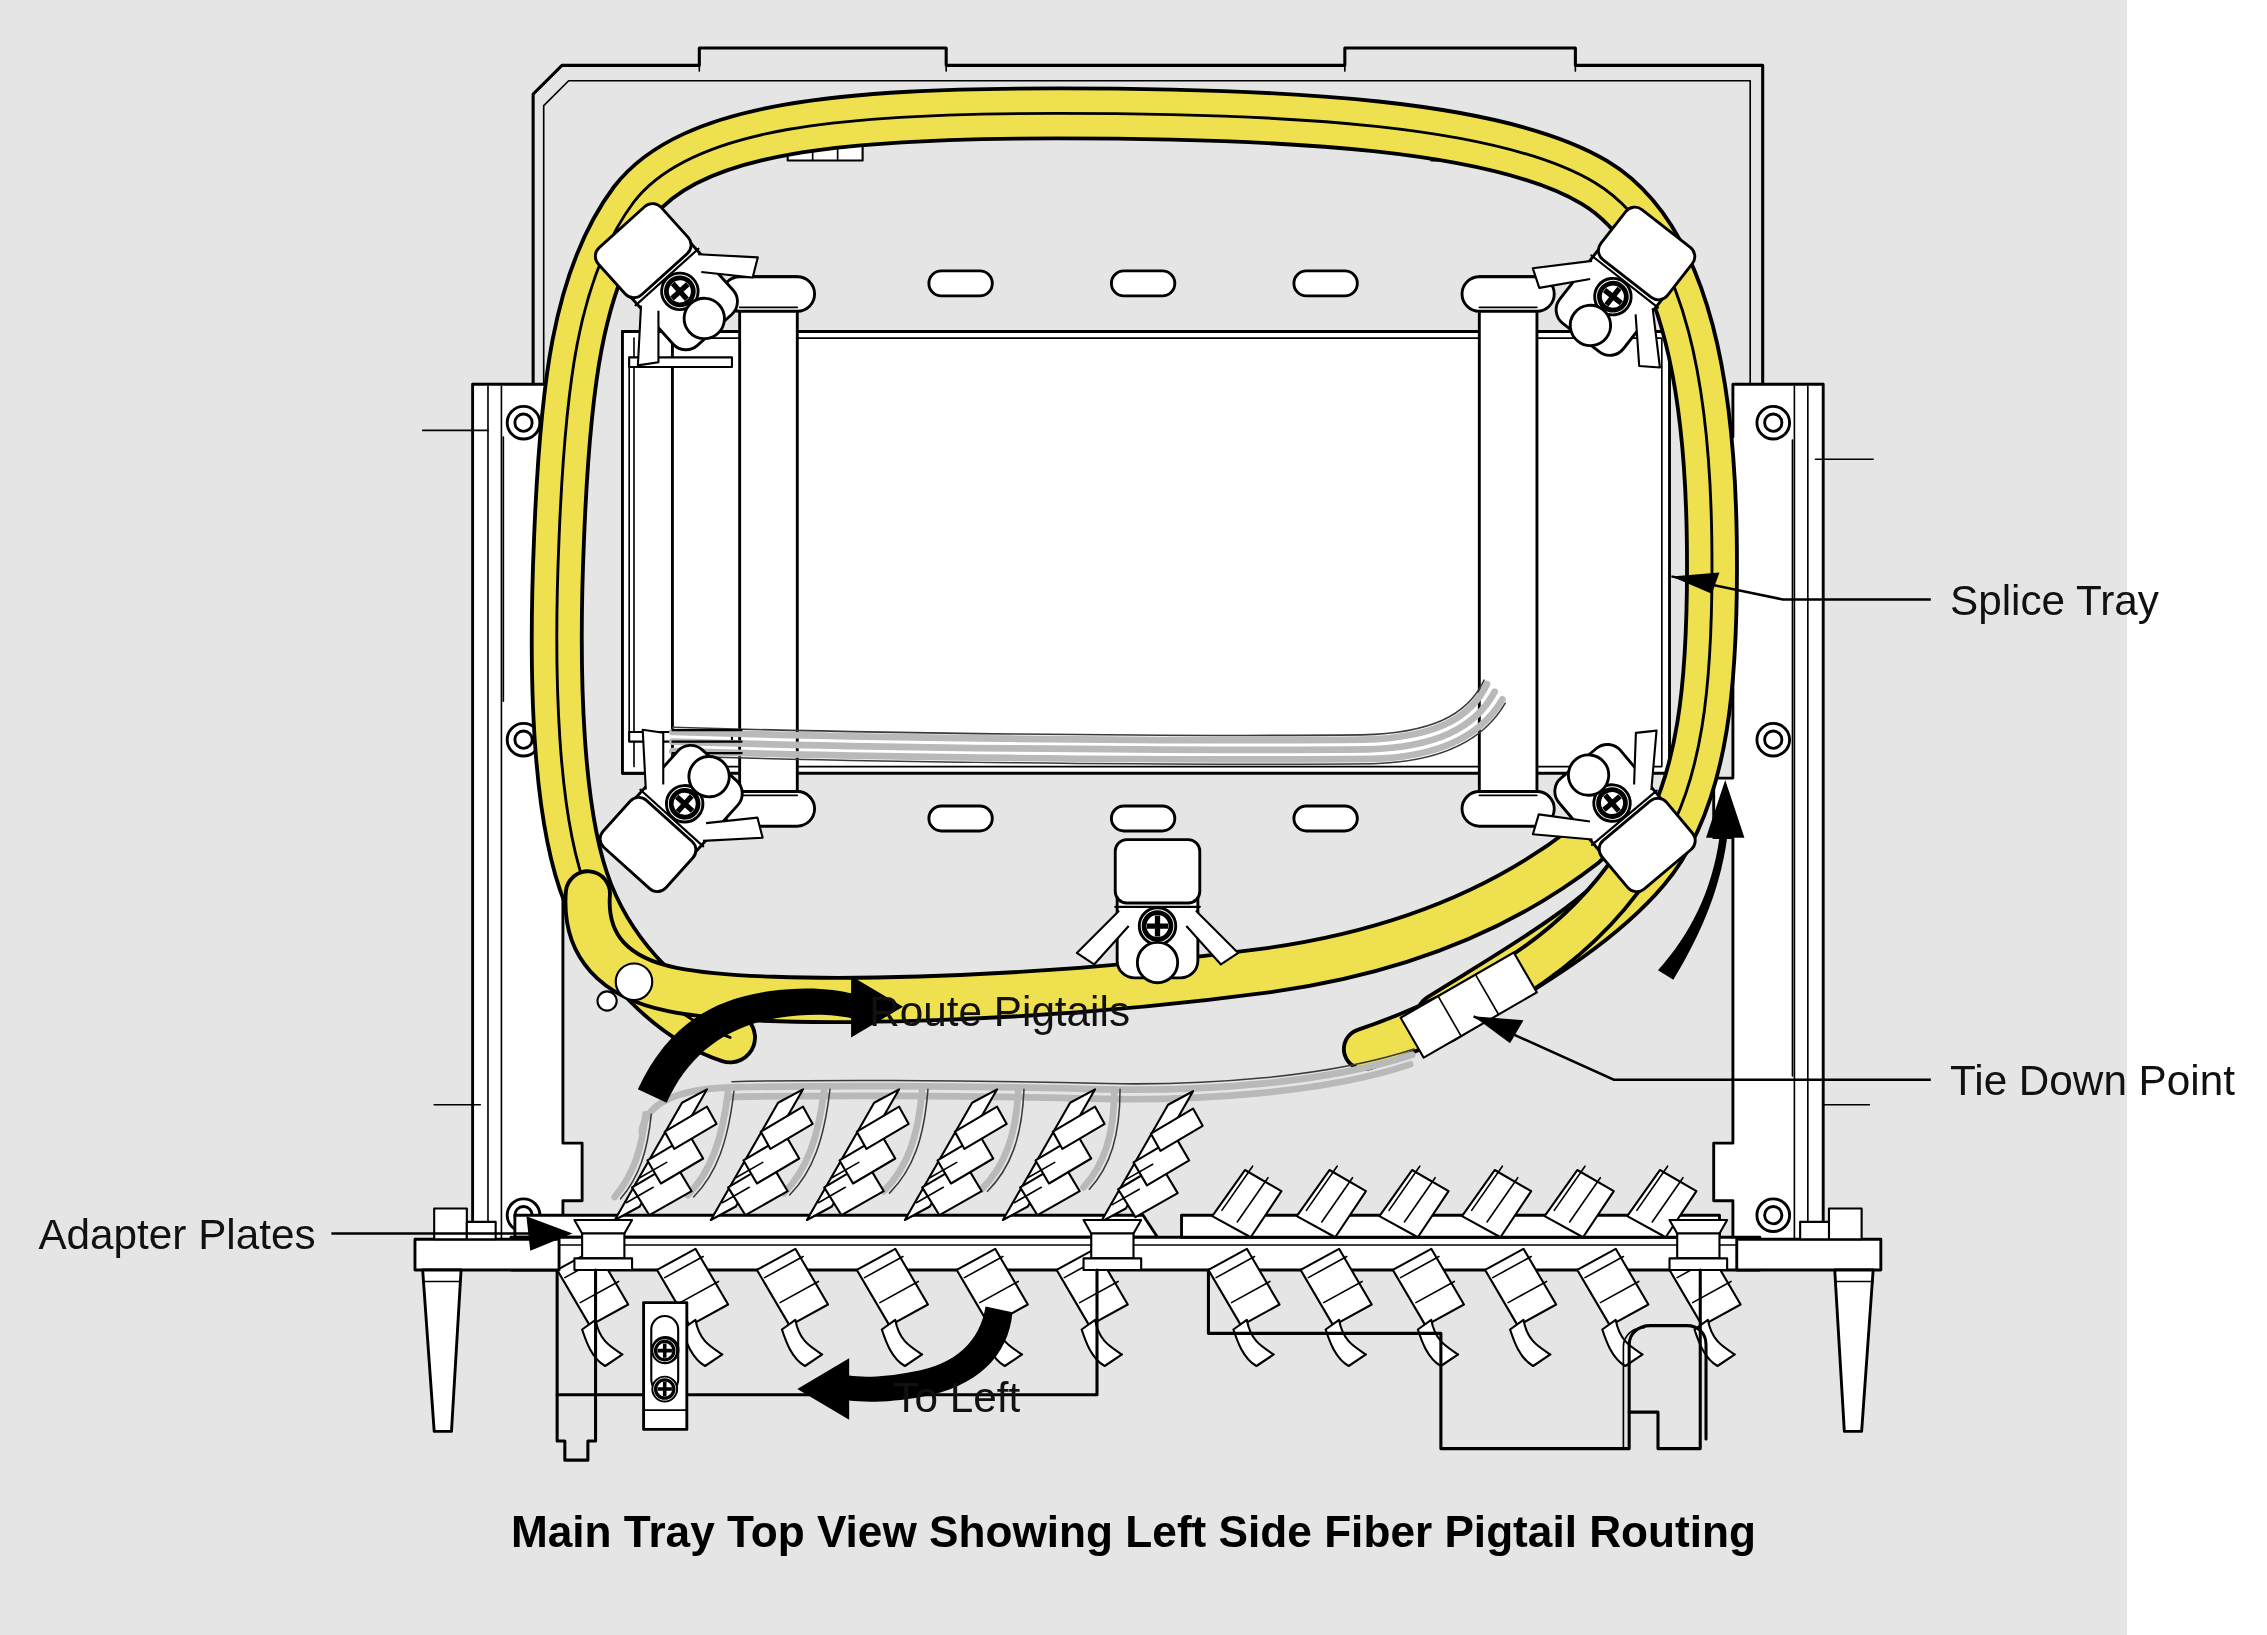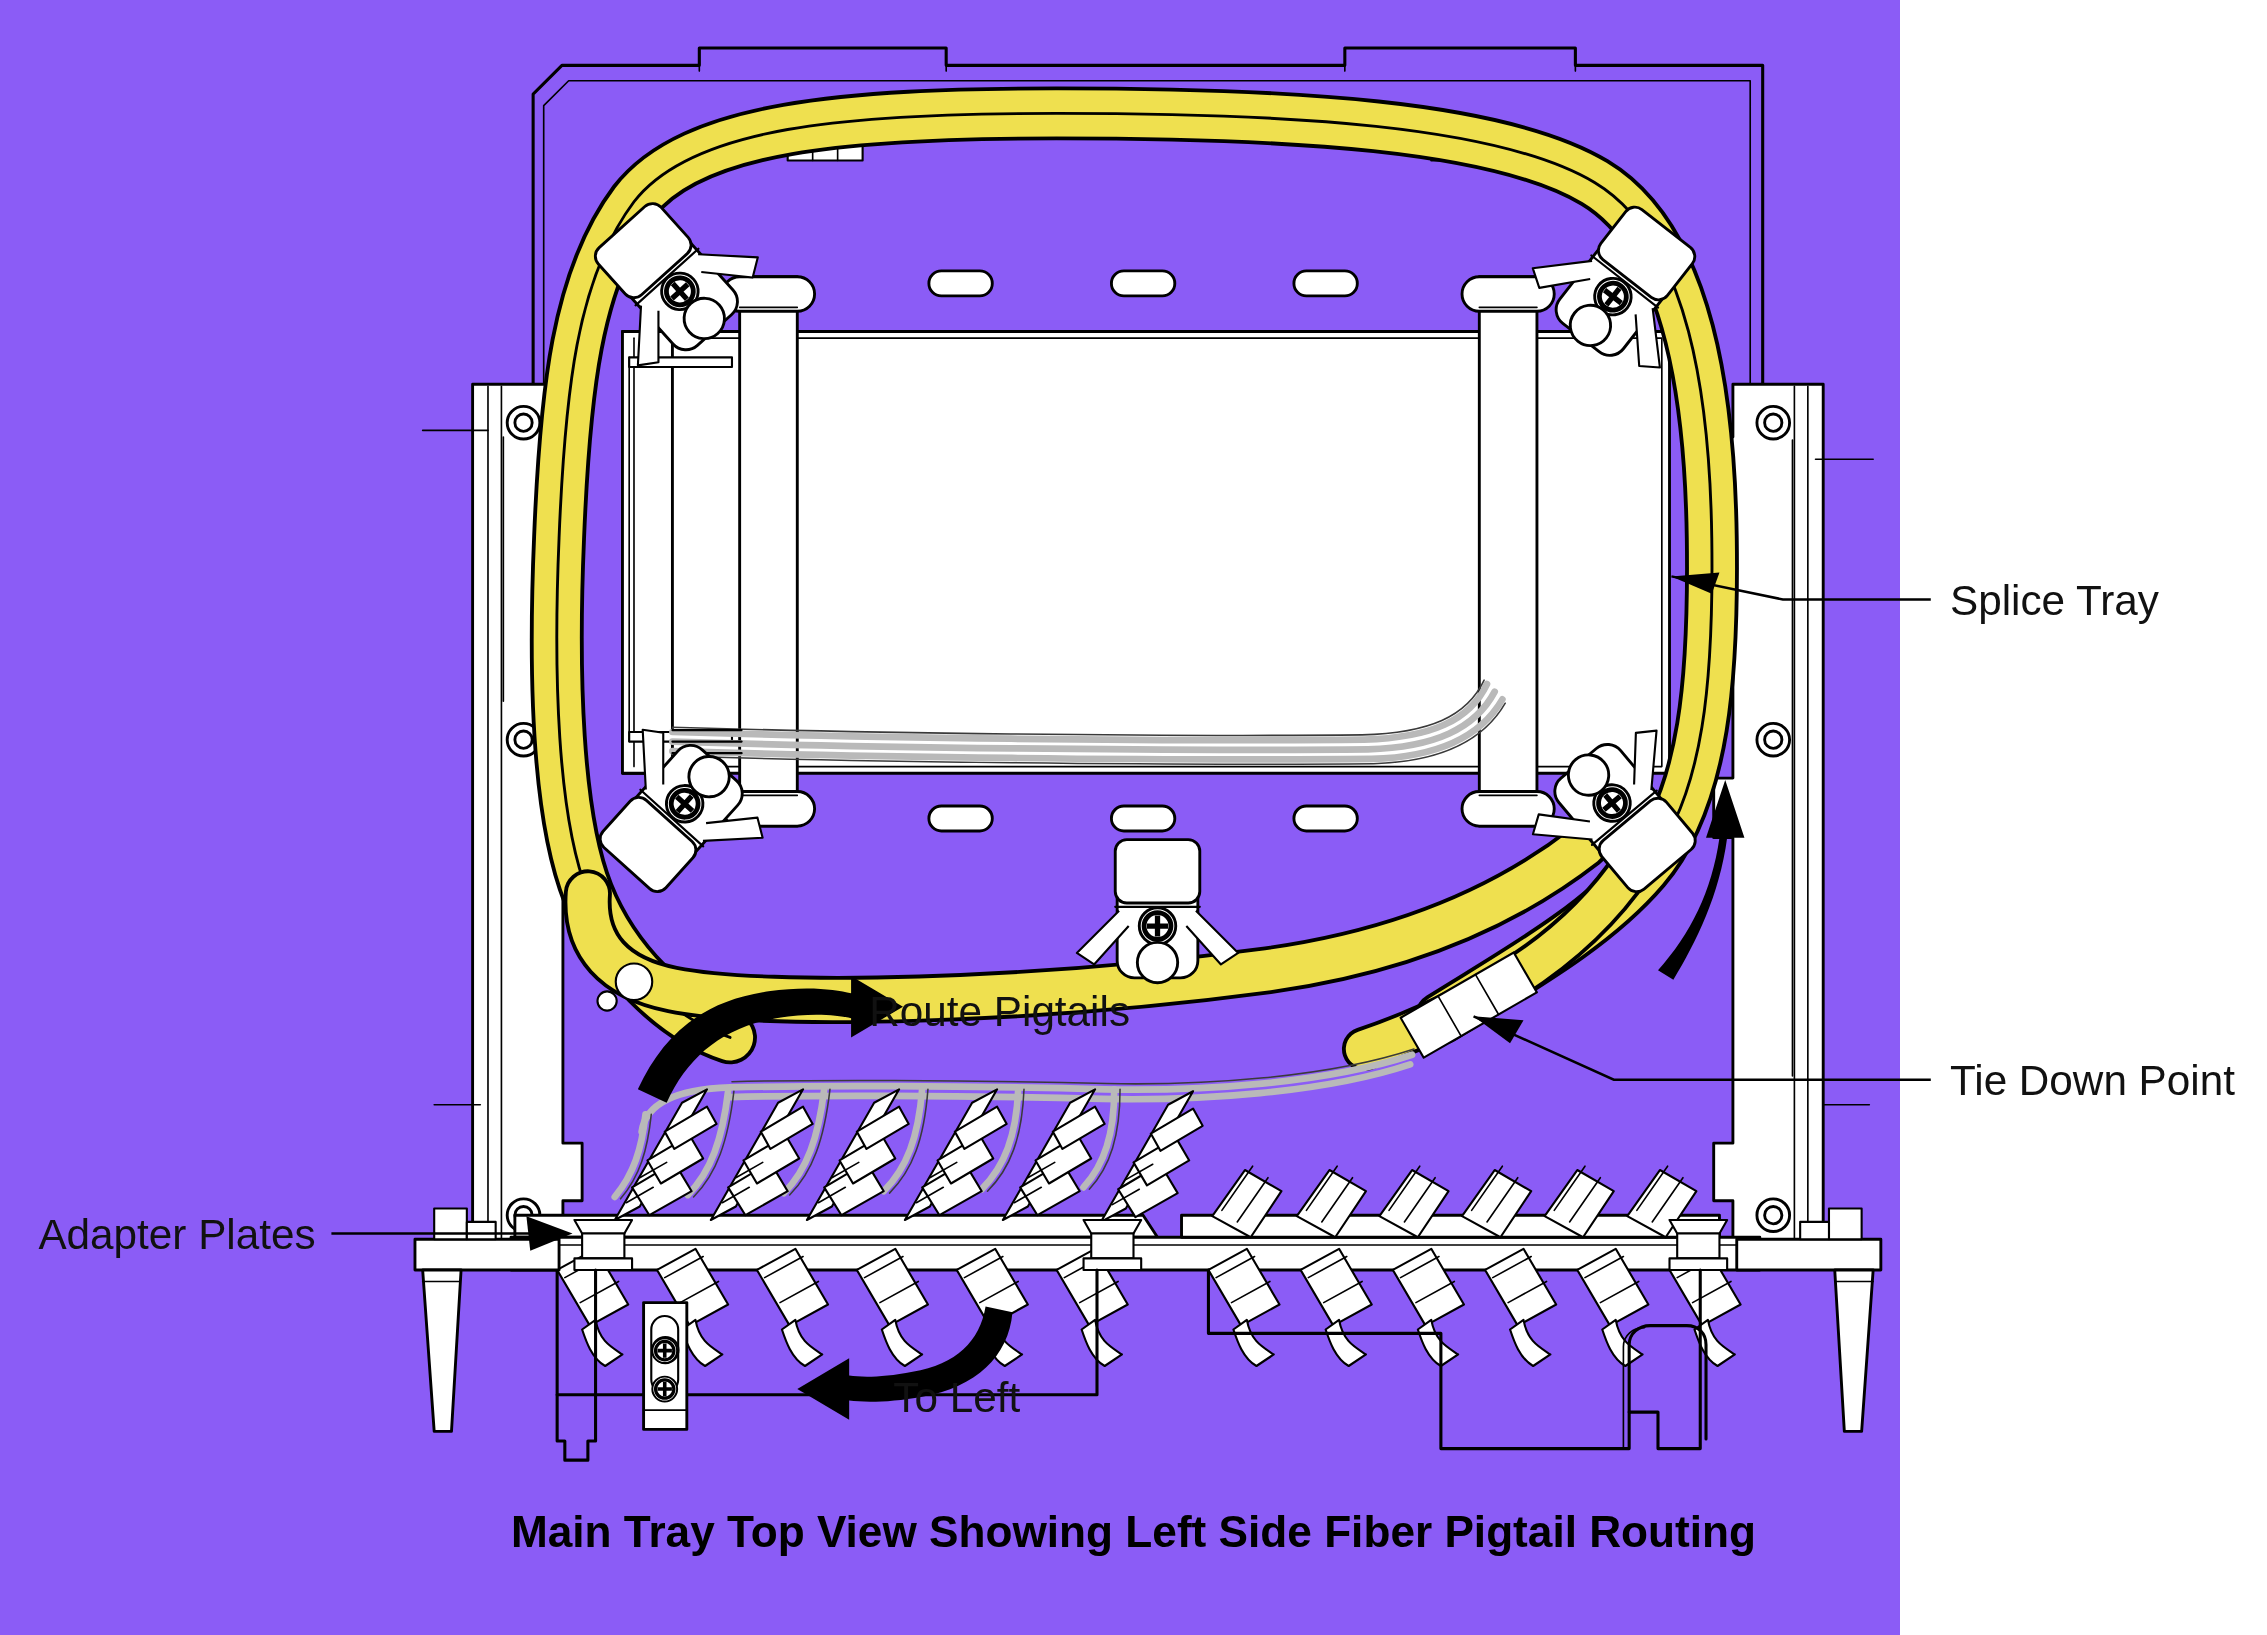--- a/index.html
+++ b/index.html
@@ -9,23 +9,23 @@
   }
   body {
     width: 2267px;
     height: 1635px;
     font-family: "Liberation Sans", sans-serif;
     overflow: hidden;
     position: relative;
   }
   #stage {
     position: relative;
-    width: 1900px;
+    width: 2127px;
     height: 1635px;
-    background: #8b5cf6;
+    background: #e5e5e5;
   }
   svg#diagram {
     display: block;
     width: 2267px;
     height: 1635px;
   }
   .lbl {
     font-family: "Liberation Sans", sans-serif;
     font-size: 44px;
     fill: #111111;

